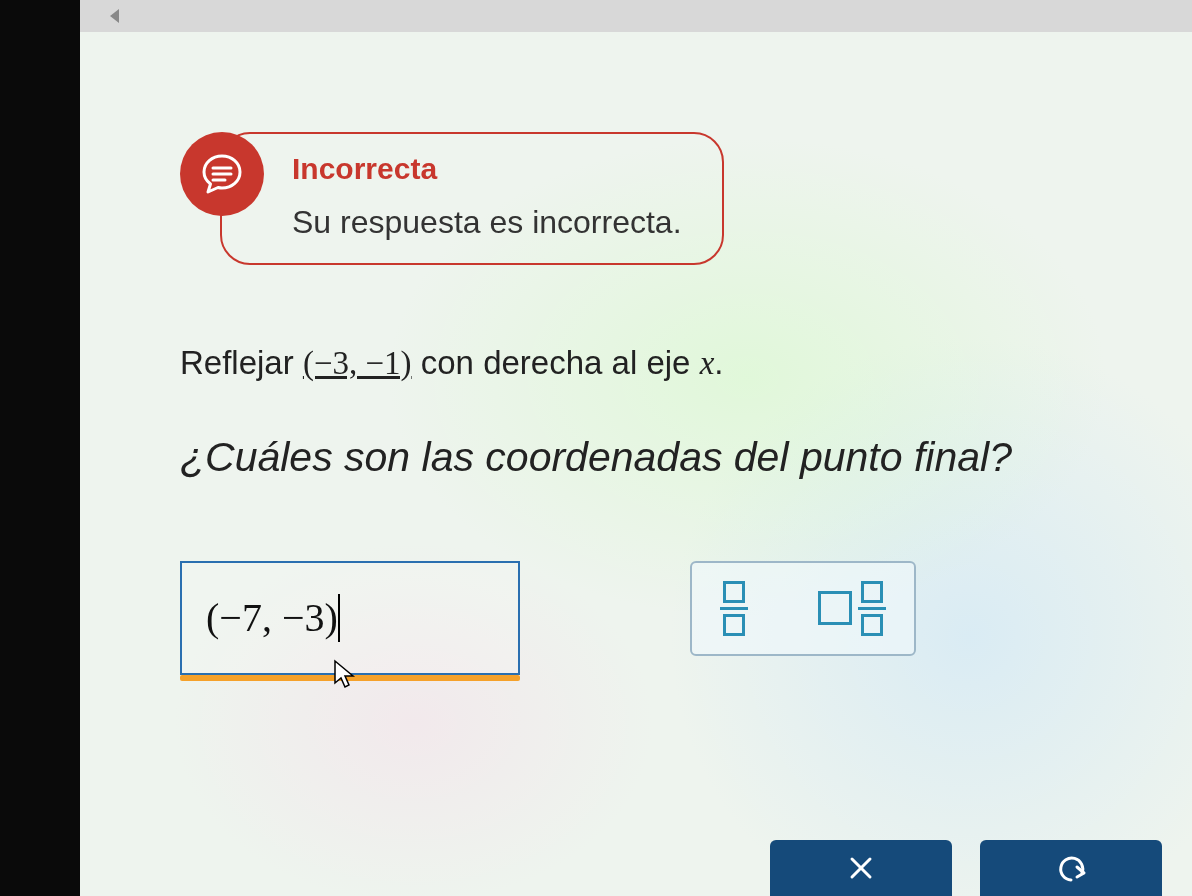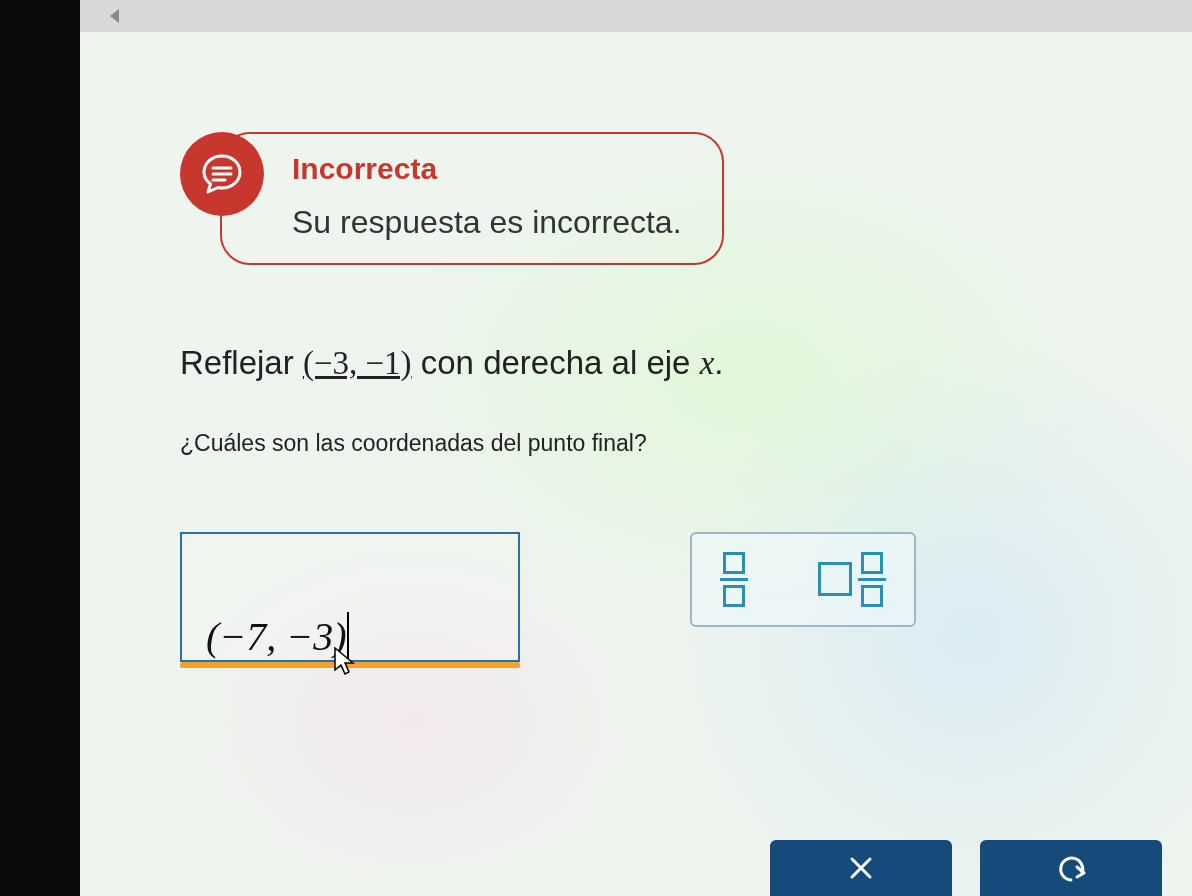--- a/index.html
+++ b/index.html
@@ -61,34 +61,34 @@
   .feedback-msg {
     font-size: 32px; color: #333;
   }
   .problem {
     font-size: 33px; color: #222; line-height: 1.7;
     margin-bottom: 34px;
   }
   .problem .math-point { font-family: Georgia, 'Times New Roman', serif; text-decoration: underline; }
   .problem .var { font-style: italic; font-family: Georgia, serif; }
   .question {
-    font-size: 23px; color: #222; line-height: 1.6;
+    font-size: 41px; color: #222; line-height: 1.6;
     margin-bottom: 70px;
+    font-style: italic;
   }
   .answer-row {
     display: flex; gap: 170px; align-items: flex-start;
   }
   .answer-box {
     border: 2px solid #2a6fb0;
-    width: 340px; height: 130px;
-    display: flex; align-items: flex-end;
+    width: 340px; height: 114px;
+    display: flex; align-items: center;
     padding-left: 24px;
     background: rgba(255,255,255,0.15);
     position: relative;
-    font-style: italic;
   }
   .answer-text {
     font-family: Georgia, 'Times New Roman', serif;
     font-size: 40px; color: #111;
   }
   .caret {
     display: inline-block; width: 2px; height: 48px;
     background: #000; vertical-align: middle;
     animation: blink 1s step-end infinite;
   }

